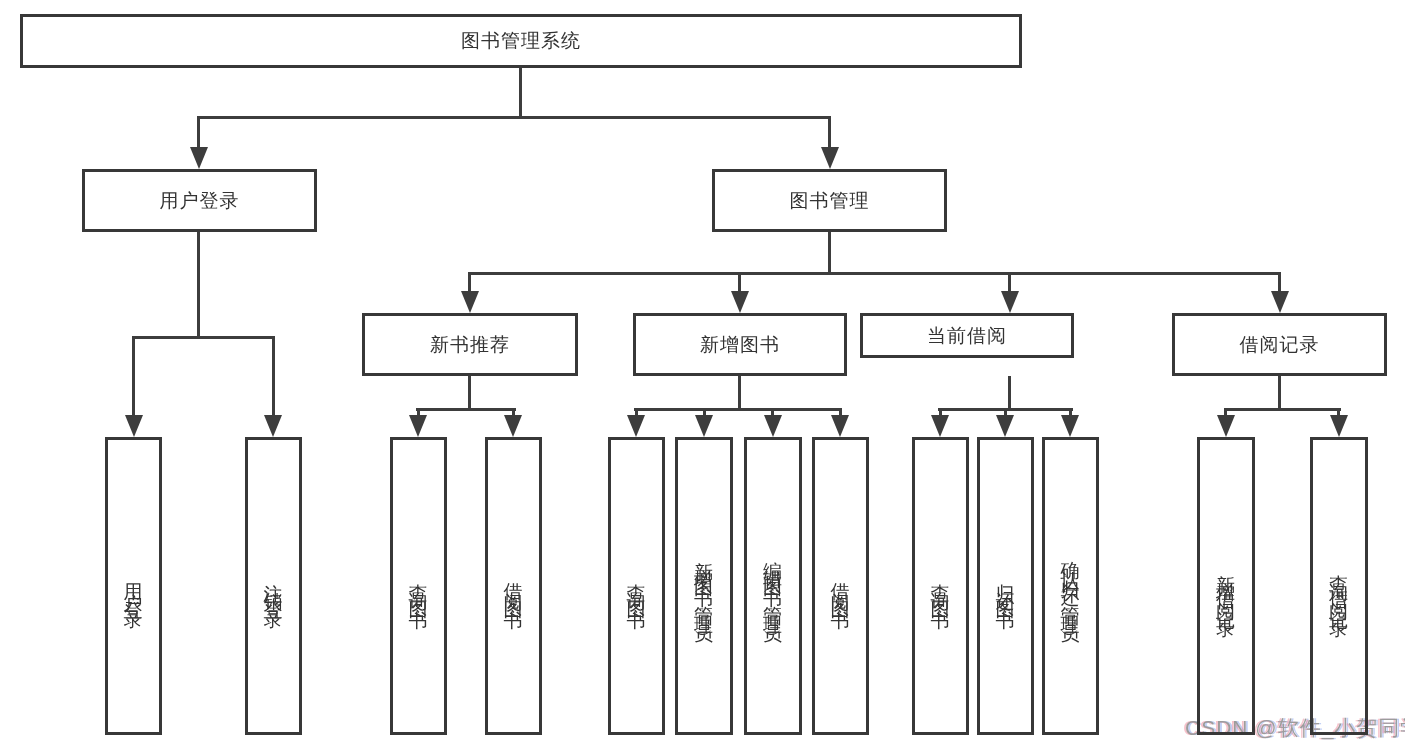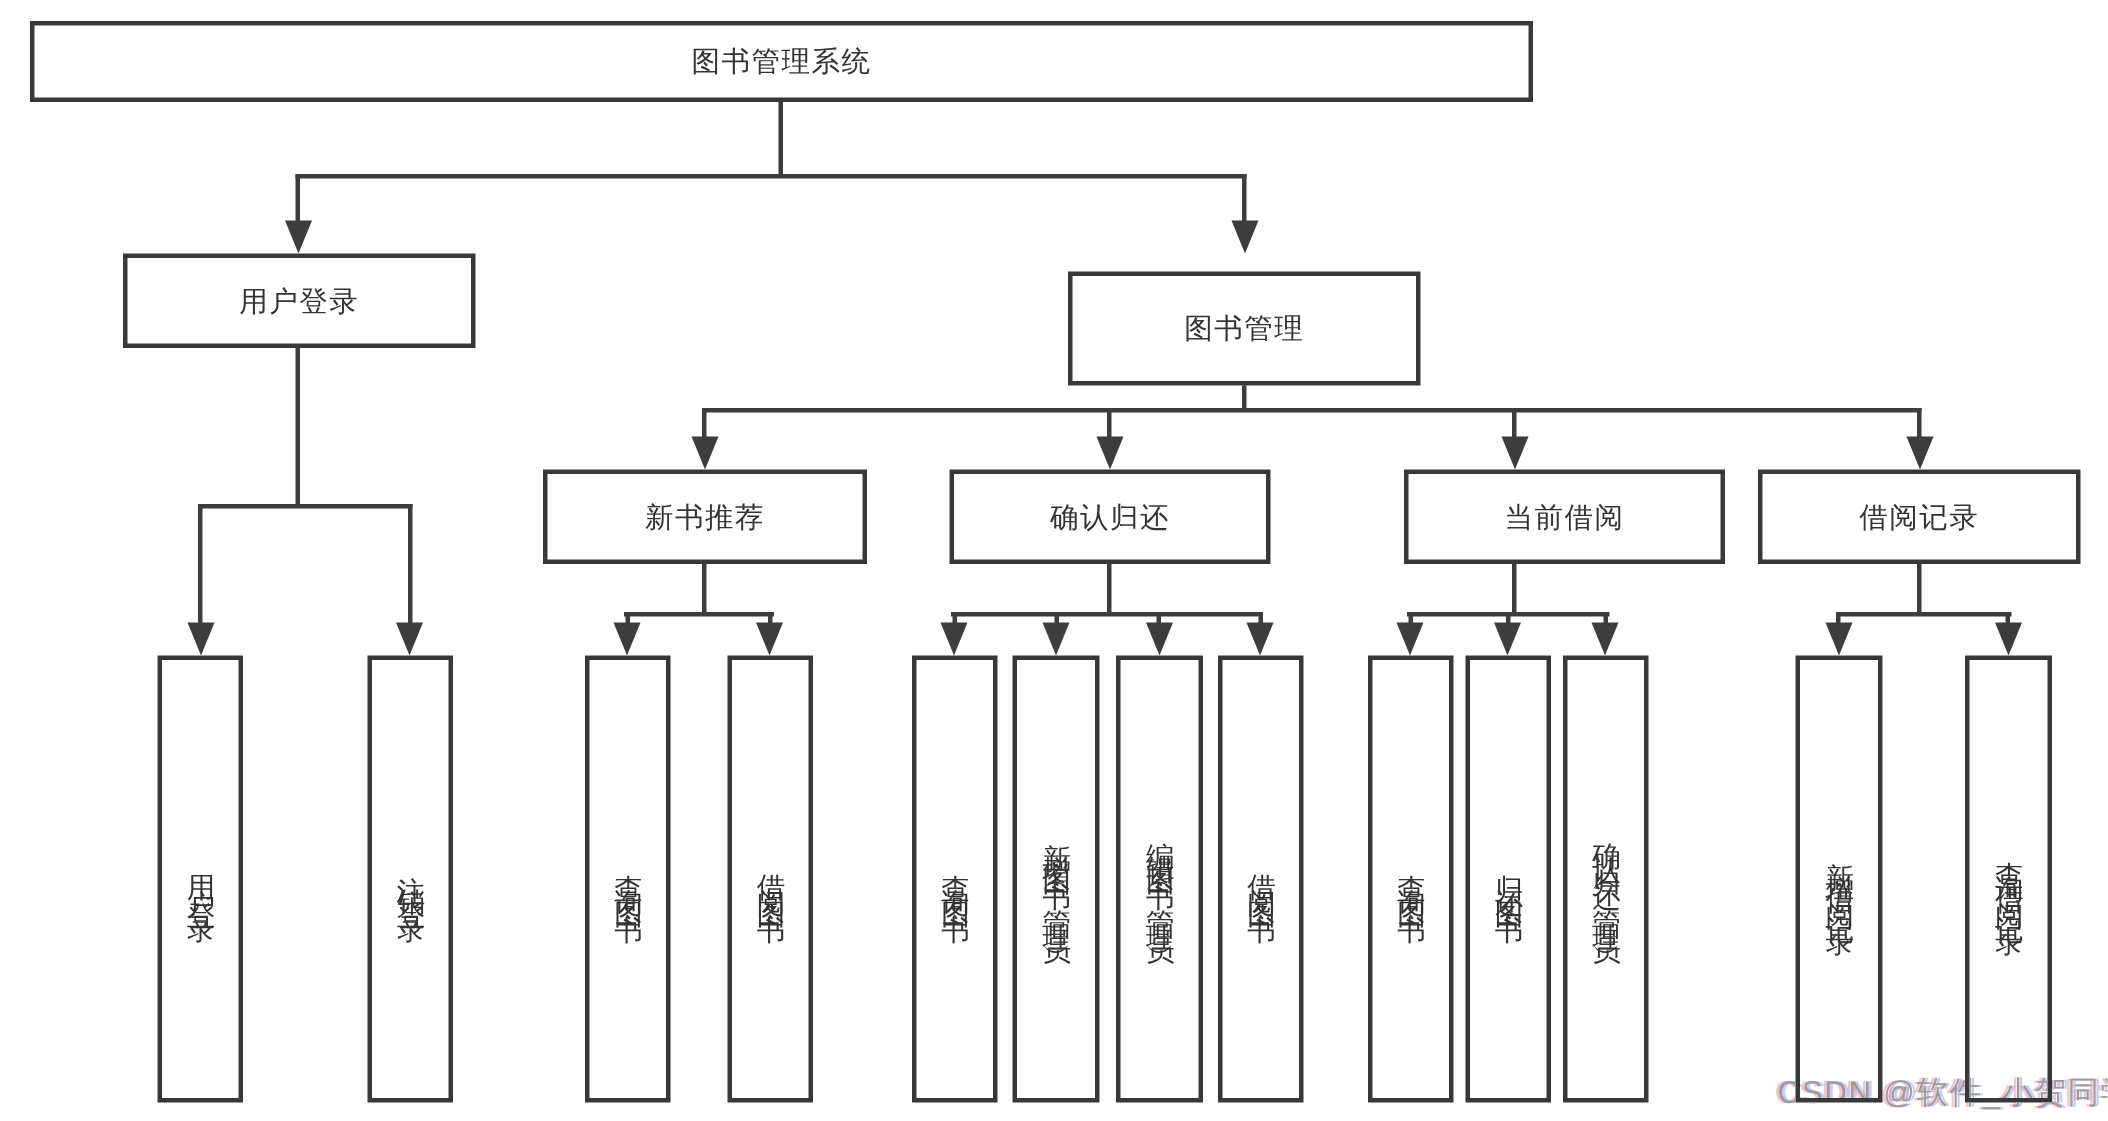--- a/index.html
+++ b/index.html
@@ -129,31 +129,31 @@
   <div class="arrow" style="left:1217px; top:415px;"></div>
   <div class="arrow" style="left:1330px; top:415px;"></div>
 
   <div class="box" style="left:20px; top:14px; width:1002px; height:54px;">
     <span class="hlabel">图书管理系统</span>
   </div>
 
   <div class="box" style="left:82px; top:169px; width:235px; height:63px;">
     <span class="hlabel">用户登录</span>
   </div>
-  <div class="box" style="left:712px; top:181px; width:235px; height:76px;">
+  <div class="box" style="left:712px; top:169px; width:235px; height:63px;">
     <span class="hlabel">图书管理</span>
   </div>
 
   <div class="box" style="left:362px; top:313px; width:216px; height:63px;">
     <span class="hlabel">新书推荐</span>
   </div>
   <div class="box" style="left:633px; top:313px; width:214px; height:63px;">
-    <span class="hlabel">确认归还</span>
-  </div>
-  <div class="box" style="left:936px; top:313px; width:214px; height:63px;">
+    <span class="hlabel">新增图书</span>
+  </div>
+  <div class="box" style="left:860px; top:313px; width:214px; height:45px;">
     <span class="hlabel">当前借阅</span>
   </div>
   <div class="box" style="left:1172px; top:313px; width:215px; height:63px;text-align:center;">
     <span class="hlabel">借阅记录</span>
   </div>
 
   <div class="box" style="left:105px; top:437px; width:57px; height:298px;">
     <span class="vlabel">用户登录</span>
   </div>
   <div class="box" style="left:245px; top:437px; width:57px; height:298px;">

